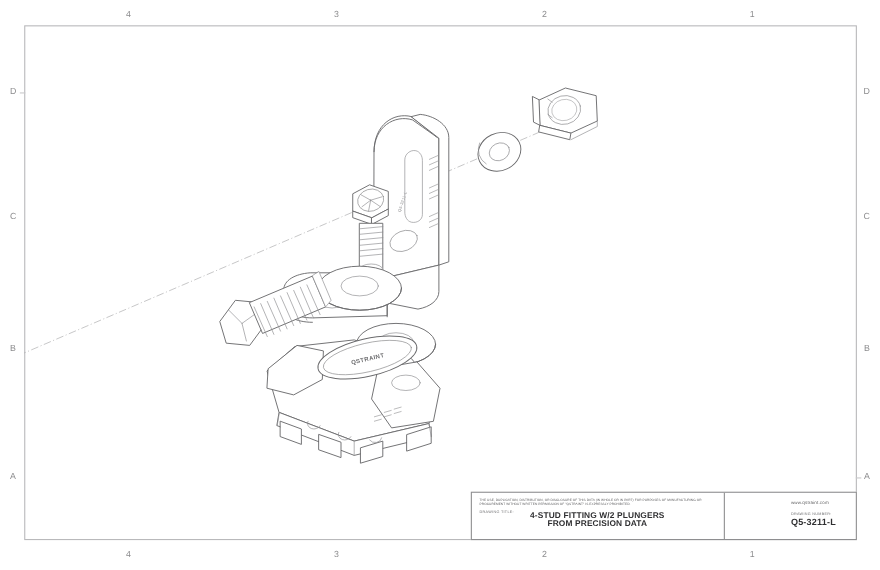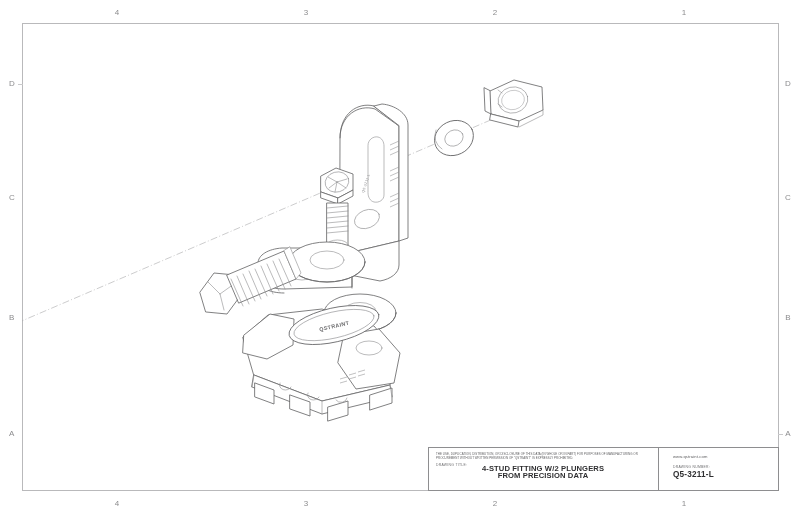--- a/index.html
+++ b/index.html
@@ -33,20 +33,21 @@
   #artboard{position:absolute;left:22px;top:23px;width:757px;height:468px;}
   #artboard svg{display:block;width:100%;height:100%;}
 
   
   #title-block{
     position:absolute;left:428px;top:447px;
     width:351px;height:44px;
     border:1.1px solid #8e8e90;
     box-sizing:border-box;background:#fff;
     display:flex;
+    gap:46px;
   }
   #tb-left{
     position:relative;width:230px;height:100%;
     border-right:1px solid #8e8e90;box-sizing:border-box;
     padding:4px 4px 0 7px;
   }
   #tb-right{
     position:relative;flex:1;height:100%;
     padding:6px 0 0 14px;box-sizing:border-box;
   }

